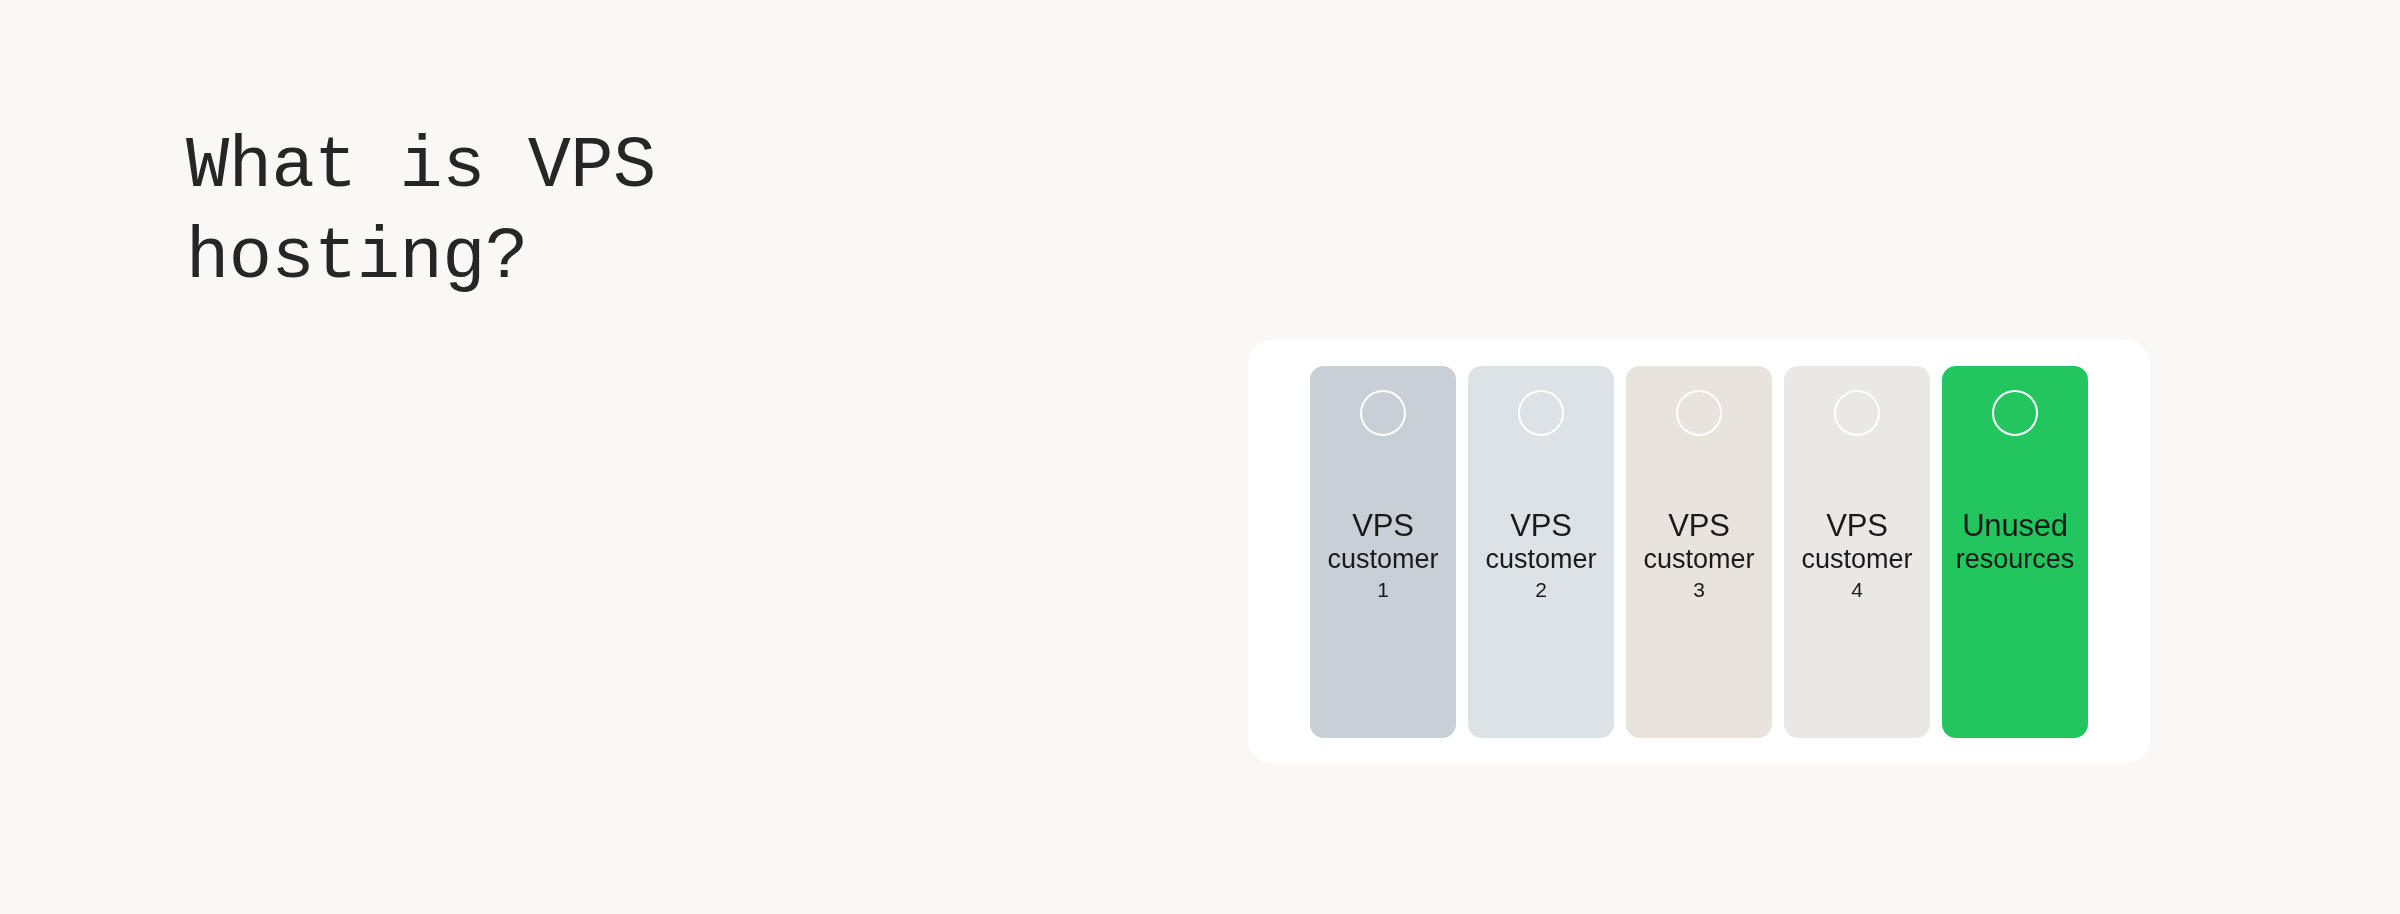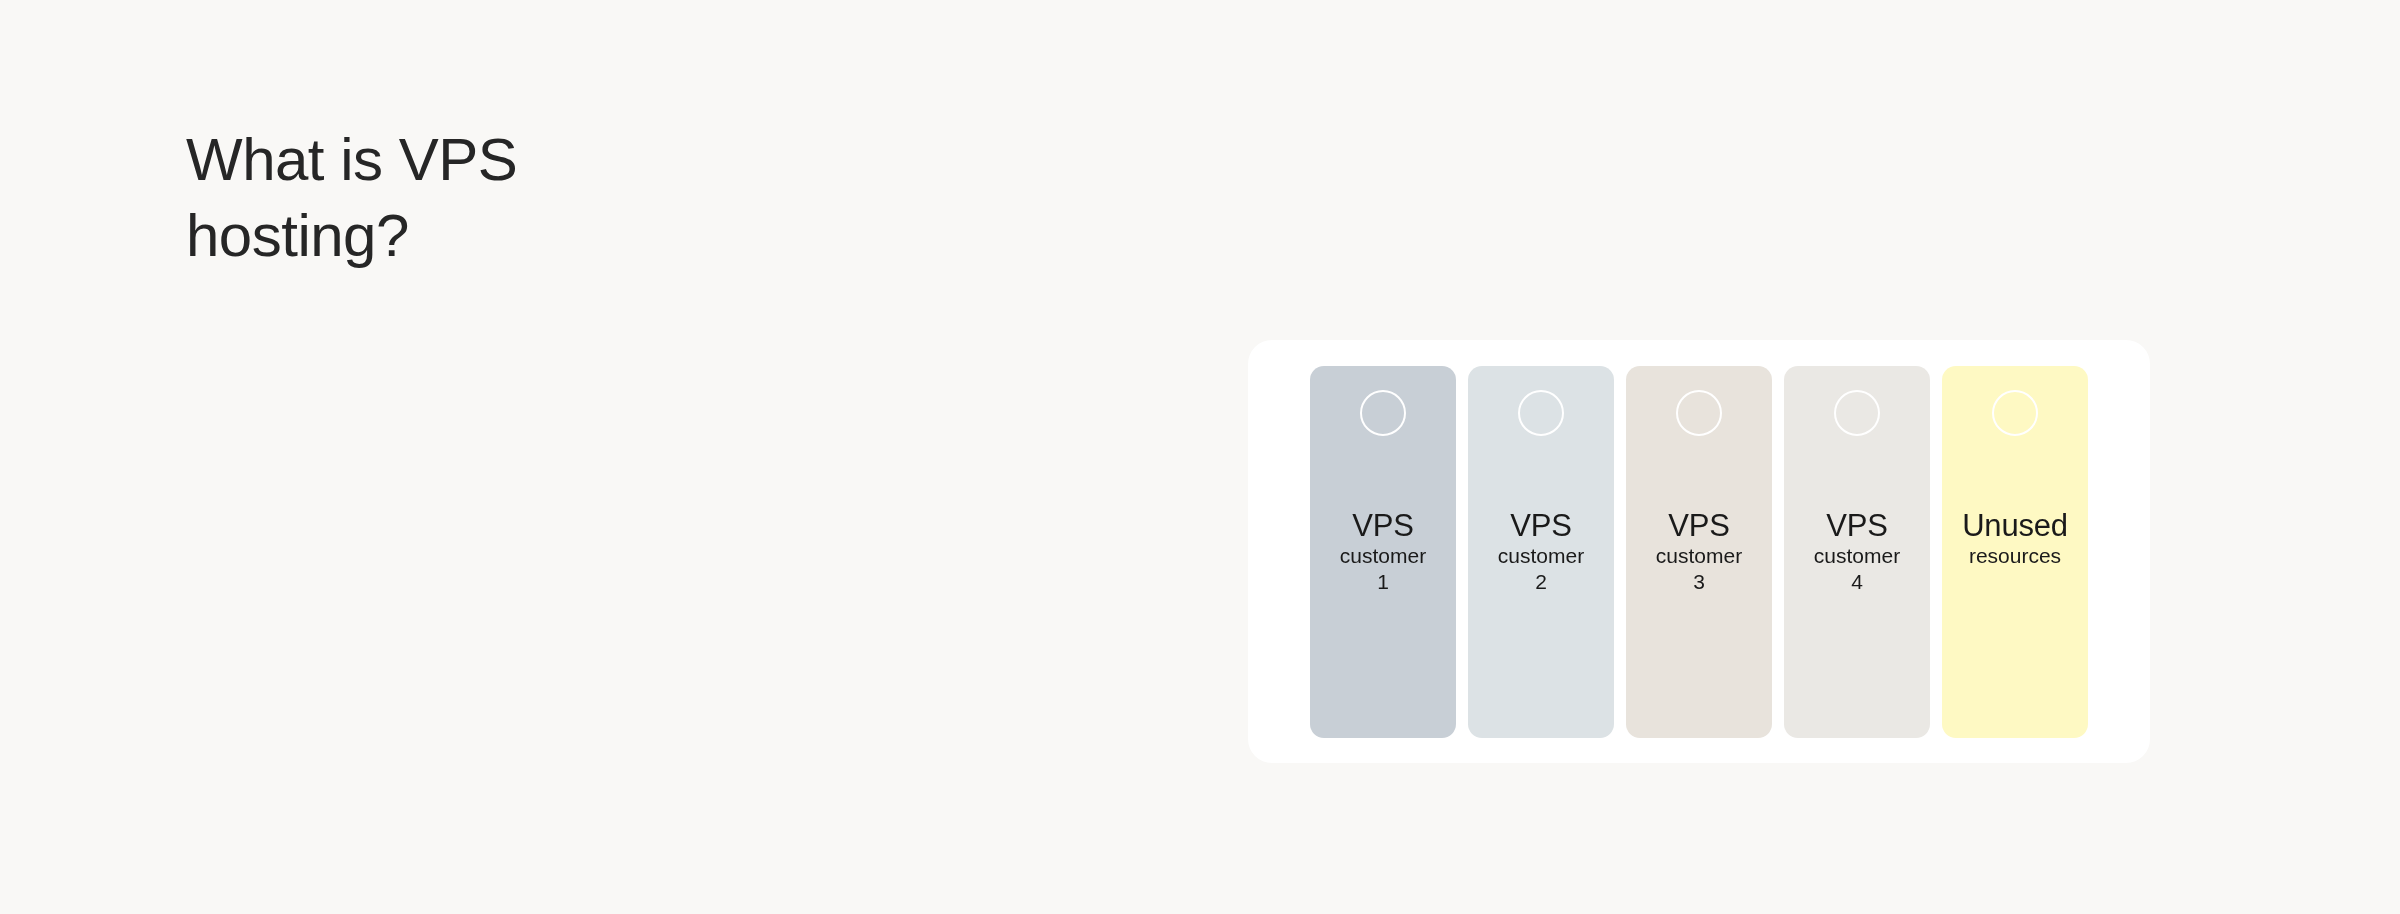--- a/index.html
+++ b/index.html
@@ -17,25 +17,26 @@
     -webkit-font-smoothing:antialiased;
     position:relative;
   }
 
   
   #headline {
     position:absolute;
     left:186px;
     top:122px;
     width:780px;
-    font-size:60px;
+    font-size:72px;
     line-height:1.26;
     font-weight:400;
     letter-spacing:-0.5px;
     color:#262626;
+    font-family:Liberation Mono, monospace;
   }
   #headline .hl-line { display:block; white-space:nowrap; }
 
   
   #diagram {
     position:absolute;
     left:1248px;
     top:203px;
     width:902px;
     height:560px;
@@ -107,21 +108,21 @@
   }
   .card-title {
     display:block;
     font-size:31px;
     line-height:1.12;
     font-weight:400;
     letter-spacing:-0.2px;
   }
   .card-sub {
     display:block;
-    font-size:21px;
+    font-size:27px;
     line-height:1.25;
     font-weight:400;
   }
   .card-num {
     display:block;
     font-size:21px;
     line-height:1.25;
     font-weight:400;
   }
   .card-num:empty { display:none; }
@@ -168,21 +169,21 @@
 
     <div class="vps-card" style="background:#eae8e4;">
       <div class="card-ring"></div>
       <div class="card-text">
         <span class="card-title">VPS</span>
         <span class="card-sub">customer</span>
         <span class="card-num">4</span>
       </div>
     </div>
 
-    <div class="vps-card" style="background:#fef9c3;align-items:center;">
+    <div class="vps-card" style="background:#22c55e;align-items:center;">
       <div class="card-ring"></div>
       <div class="card-text">
         <span class="card-title">Unused</span>
         <span class="card-sub">resources</span>
 
       </div>
     </div>
 
   </div>
 </div>

